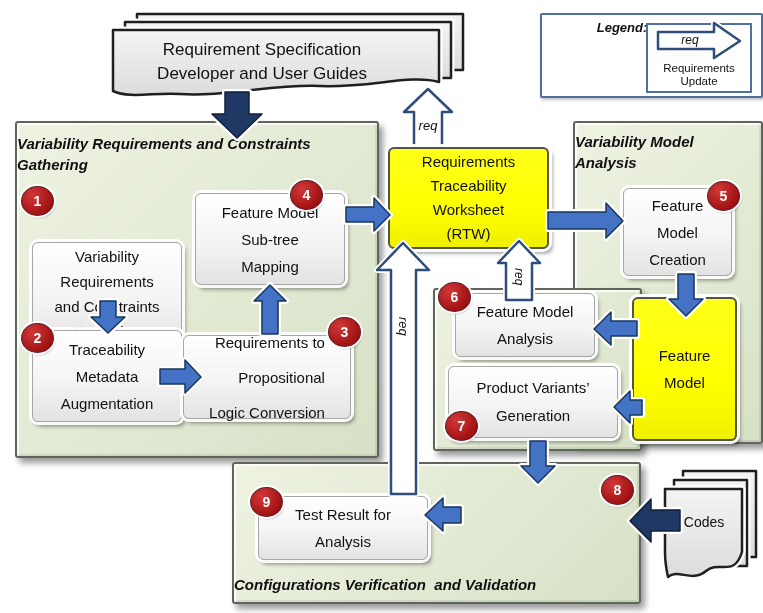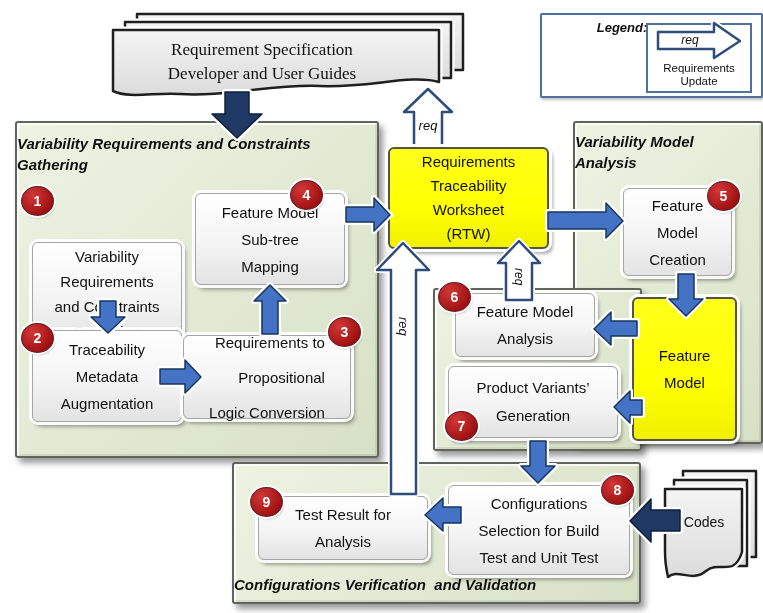--- a/index.html
+++ b/index.html
@@ -88,21 +88,21 @@
       <path class="halo" d="M665,489 L742,489 L742,552 C734,578 719,560 706,571 C692,583 678,568 668,577 C666,568 665,560 665,552 Z"></path>
       <path class="pg" d="M665,489 L742,489 L742,552 C734,578 719,560 706,571 C692,583 678,568 668,577 C666,568 665,560 665,552 Z"></path>
     </g>
 
     <g>
       <path class="halo" d="M414,152 L414,112 L404,112 L428,89 L452,112 L442,112 L442,152 Z"></path>
       <path d="M414,152 L414,112 L404,112 L428,89 L452,112 L442,112 L442,152 Z" fill="#ffffff" stroke="#2e4d7b" stroke-width="2.5" stroke-linejoin="round"></path>
     </g>
   </svg>
 
-  <div class="abs doc-label" style="left:116px;top:36px;width:292px;height:52px;font-family:Liberation Serif, serif;">Requirement Specification
+  <div class="abs doc-label" style="left:116px;top:36px;width:292px;height:52px;">Requirement Specification
 Developer and User Guides</div>
 
   <div class="abs legend" style="left:540px;top:13px;width:219px;height:81px;">
     <div class="legend-title" style="left:30px;top:5px;width:100px;text-align:center;">Legend:</div>
     <div class="legend-inner" style="left:104px;top:8px;width:102px;height:66px;">
       <div class="legend-caption" style="left:0;bottom:3px;width:100%;">Requirements
 Update</div>
     </div>
   </div>
 
@@ -138,23 +138,20 @@
 (RTW)</div>
   <div class="abs node" style="left:623px;top:188px;width:107px;height:86px;line-height:27px;">Feature
 Model
 Creation</div>
   <div class="abs node yellow" style="left:632px;top:297px;width:101px;height:140px;line-height:27px;">Feature
 Model</div>
   <div class="abs node" style="left:455px;top:293px;width:138px;height:62px;line-height:27px;">Feature Model
 Analysis</div>
   <div class="abs node" style="left:448px;top:366px;width:168px;height:70px;line-height:28px;">Product Variants’
 Generation</div>
-  <div class="abs node" style="left:448px;top:485px;width:180px;height:88px;line-height:27px;">Configurations
-Selection for Build
-Test and Unit Test</div>
   <div class="abs node" style="left:258px;top:496px;width:168px;height:62px;line-height:27px;">Test Result for
 Analysis</div>
 
   <div class="abs cnum" style="left:21px;top:186px;">1</div>
   <div class="abs cnum" style="left:21px;top:323px;">2</div>
   <div class="abs cnum" style="left:328px;top:317px;">3</div>
   <div class="abs cnum" style="left:290px;top:180px;">4</div>
   <div class="abs cnum" style="left:707px;top:181px;">5</div>
   <div class="abs cnum" style="left:438px;top:282px;">6</div>
   <div class="abs cnum" style="left:445px;top:411px;">7</div>

